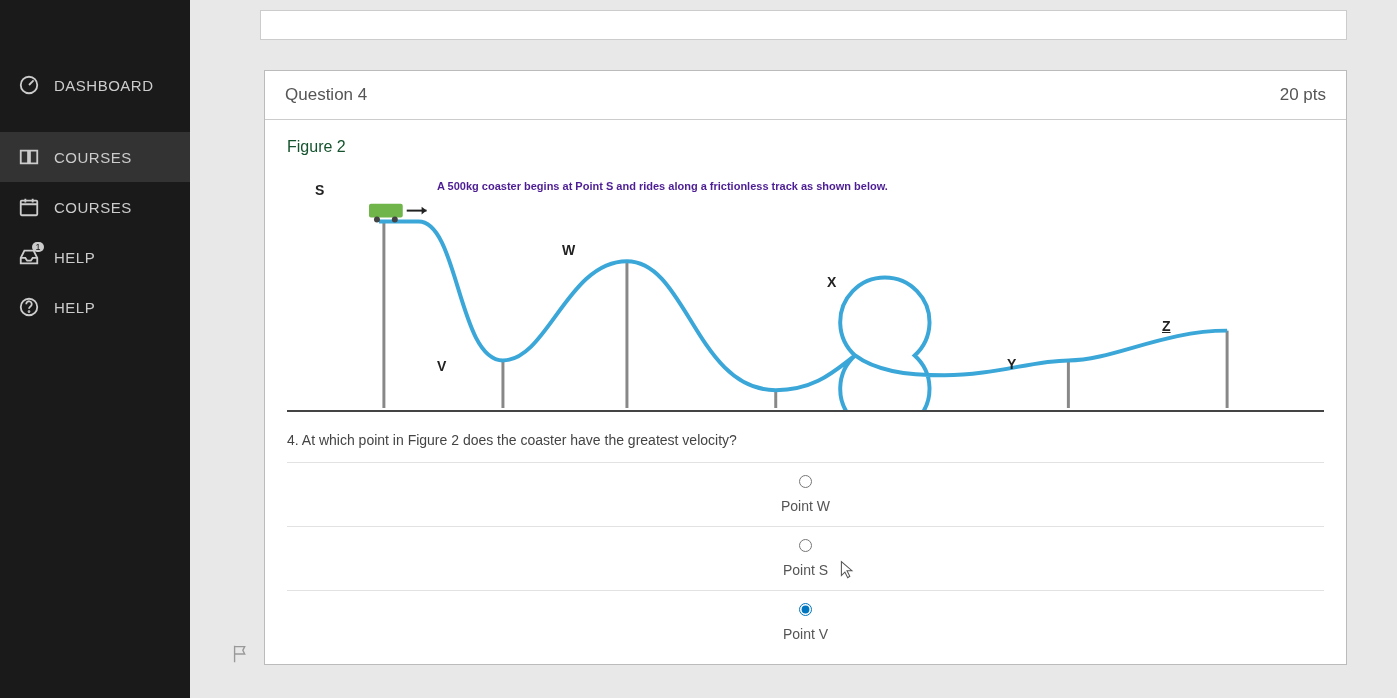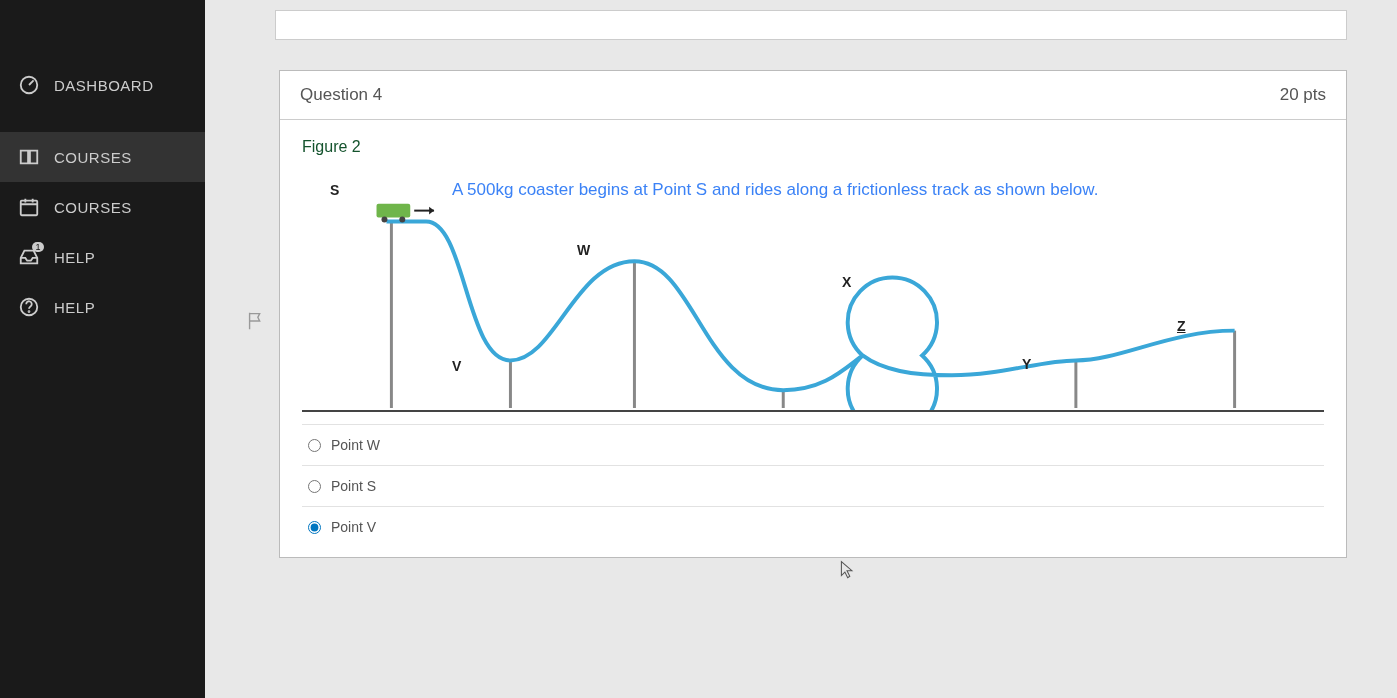--- a/index.html
+++ b/index.html
@@ -5,21 +5,21 @@
   * { box-sizing: border-box; margin: 0; padding: 0; }
   body {
     font-family: "Helvetica Neue", Arial, sans-serif;
     background: #e8e8e8;
     display: flex;
     height: 698px;
     width: 1397px;
     overflow: hidden;
   }
   .sidebar {
-    width: 205px;
+    width: 190px;
     background: #1a1a1a;
     color: #ccc;
     padding-top: 60px;
     flex-shrink: 0;
   }
   .sidebar-item {
     display: flex;
     align-items: center;
     padding: 14px 18px;
     gap: 14px;
@@ -40,21 +40,21 @@
   }
   .prev-box {
     border: 1px solid #ccc;
     background: #fff;
     height: 30px;
     margin-left: 30px;
     margin-bottom: 30px;
   }
   .question-wrap {
     display: flex;
-    align-items: center;
+    align-items: flex-end;
     gap: 12px;
   }
   .flag-icon {
     width: 22px; height: 22px;
     margin-top: 14px;
     flex-shrink: 0;
   }
   .question-card {
     flex: 1;
     background: #fff;
@@ -81,38 +81,39 @@
   }
   .track-text {
     position: absolute;
     font-weight: bold;
     color: #222;
     font-size: 14px;
   }
   .caption {
     position: absolute;
     top: 18px; left: 150px;
-    font-weight: normal;
-    color: #3b82f6;
-    font-size: 17px;
+    font-weight: bold;
+    color: #4c1d95;
+    font-size: 11px;
   }
   .prompt {
     color: #444;
     font-size: 14px;
     padding: 8px 0 14px;
   }
   .option {
     border-top: 1px solid #e2e2e2;
     padding: 12px 6px;
     display: flex;
     align-items: center;
     gap: 10px;
     color: #555;
     font-size: 14px;
     cursor: pointer;
+    flex-direction: column;
   }
   .option input { accent-color: #0076c0; }
   .cursor {
     position: absolute;
     width: 14px; height: 20px;
   }
 </style>
 </head>
 <body>
 
@@ -214,20 +215,21 @@
           </svg>
           <span class="caption">A 500kg coaster begins at Point S and rides along a frictionless track as shown below.</span>
           <span class="track-text" style="left:28px; top:20px;">S</span>
           <span class="track-text" style="left:150px; top:196px;">V</span>
           <span class="track-text" style="left:275px; top:80px;">W</span>
           <span class="track-text" style="left:540px; top:112px;">X</span>
           <span class="track-text" style="left:720px; top:194px;">Y</span>
           <span class="track-text" style="left:875px; top:156px; text-decoration:underline;">Z</span>
         </div>
 
+        <div class="prompt">4. At which point in Figure 2 does the coaster have the greatest velocity?</div>
 
         <label class="option">
           <input type="radio" name="q4" style="">
           <span>Point W</span>
         </label>
         <label class="option">
           <input type="radio" name="q4" style="">
           <span>Point S</span>
         </label>
         <label class="option">

